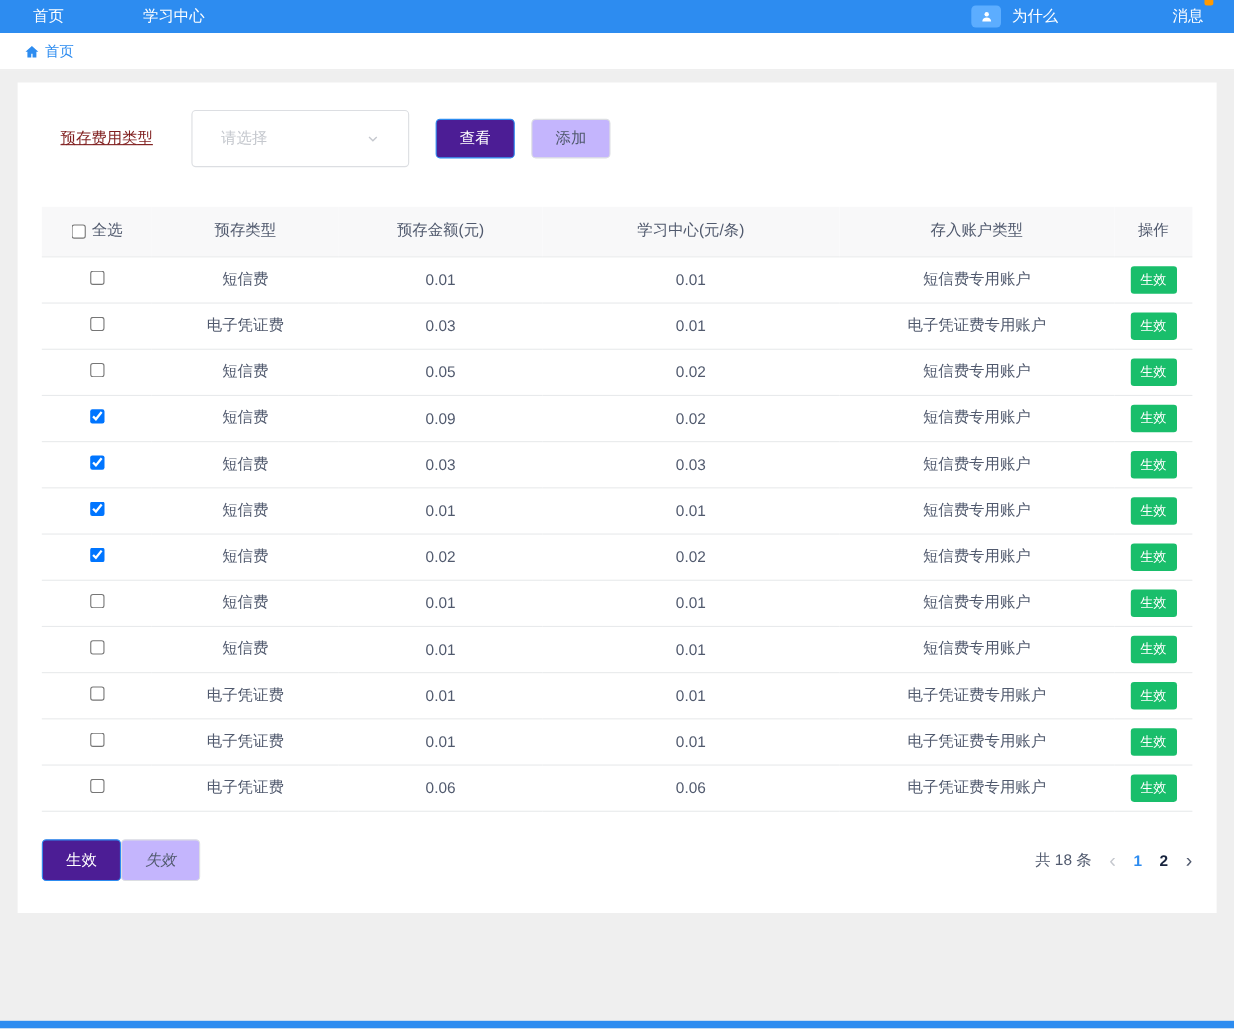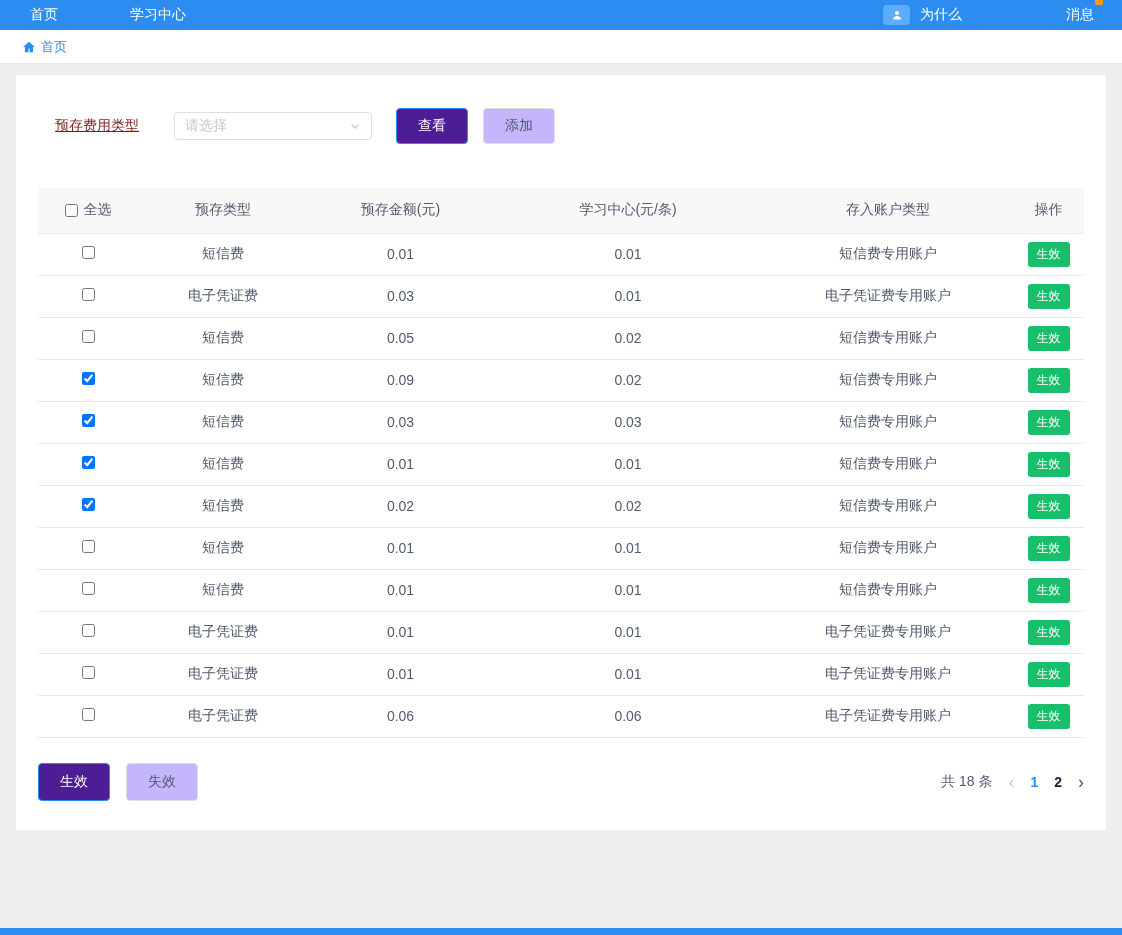--- a/index.html
+++ b/index.html
@@ -56,27 +56,27 @@
   .card {
     background: #fff;
     margin: 11px 16px 0 16px;
     height: 755px;
     padding: 33px 22px 0 22px;
     position: relative;
   }
   .filter-row { display: flex; align-items: center; height: 36px; }
   .filter-label { color: #7f1d1d; margin: 0 35px 0 17px; text-decoration: underline; }
   .select {
-    width: 198px; height: 28px;
+    width: 198px; height: 52px;
     border: 1px solid #dcdee2;
     border-radius: 4px;
     display: flex;
     align-items: center;
     justify-content: space-between;
-    padding: 0 10px;
+    padding: 0 26px;
     cursor: pointer;
     background: #fff;
   }
   .placeholder { color: #c5c8ce; }
   .chevron { display: inline-flex; }
   .btn {
     height: 36px;
     min-width: 72px;
     border-radius: 4px;
     font-size: 14px;
@@ -128,21 +128,21 @@
     cursor: pointer;
     white-space: nowrap;
   }
   
   .footer-row {
     display: flex;
     align-items: center;
     margin-top: 25px;
   }
   .footer-row .btn { height: 38px; width: 71px; }
-  .footer-row .btn-default { margin-left: 16px; }
+  .footer-row .btn-default { margin-left: 0; font-style: italic; }
   .pagination {
     margin-left: auto;
     display: flex;
     align-items: center;
     gap: 16px;
     font-size: 14px;
   }
   .page-prev, .page-next {
     font-size: 18px;
     line-height: 1;

